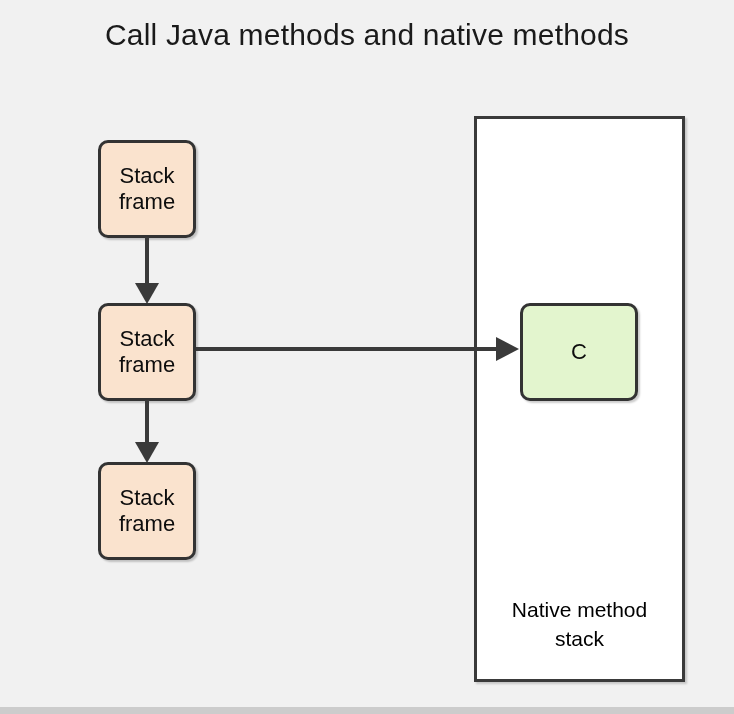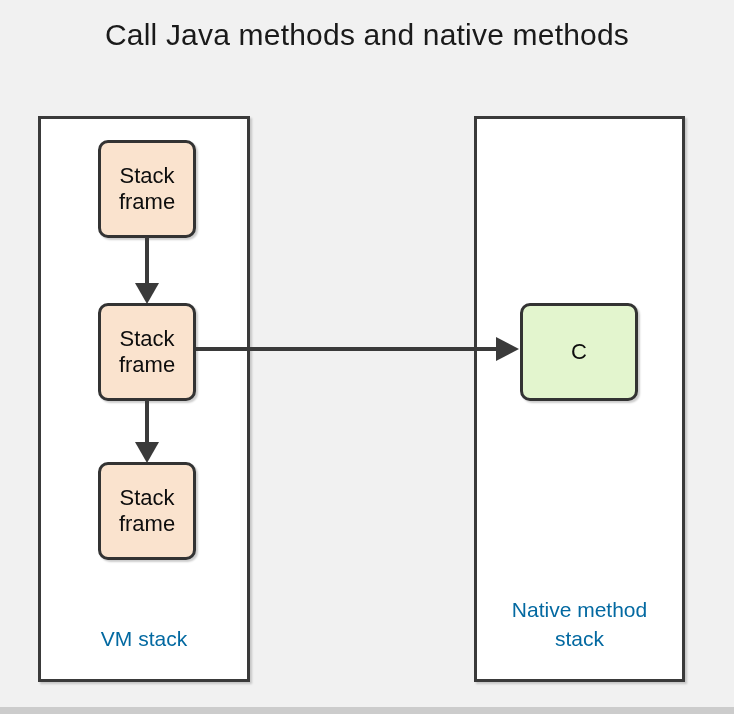--- a/index.html
+++ b/index.html
@@ -61,21 +61,21 @@
     width: 211px;
     height: 566px;
   }
 
   .container-label {
     position: absolute;
     left: 0;
     width: 100%;
     text-align: center;
     font-size: 21px;
-    color: #0369a1;
+    color: #000000;
     line-height: 1.35;
   }
   #vm-stack-label { bottom: 26px; }
   #native-stack-label { bottom: 26px; }
 
   
   .node {
     position: absolute;
     box-sizing: border-box;
     border: 3px solid #333333;
@@ -150,24 +150,20 @@
     border-left: 23px solid #3a3a3a;
   }
 </style>
 </head>
 <body>
 
 <div id="canvas">
 
   <div class="diagram-title">Call Java methods and native methods</div>
 
-  <div class="container-box" id="vm-stack-container">
-
-    <div class="container-label" id="vm-stack-label">VM stack</div>
-  </div>
 
   <div class="container-box" id="native-stack-container">
 
     <div class="container-label" id="native-stack-label">
       <span>Native method</span><br>
       <span>stack</span>
     </div>
   </div>
 
   <div class="node stack-frame" id="stack-frame-1">

